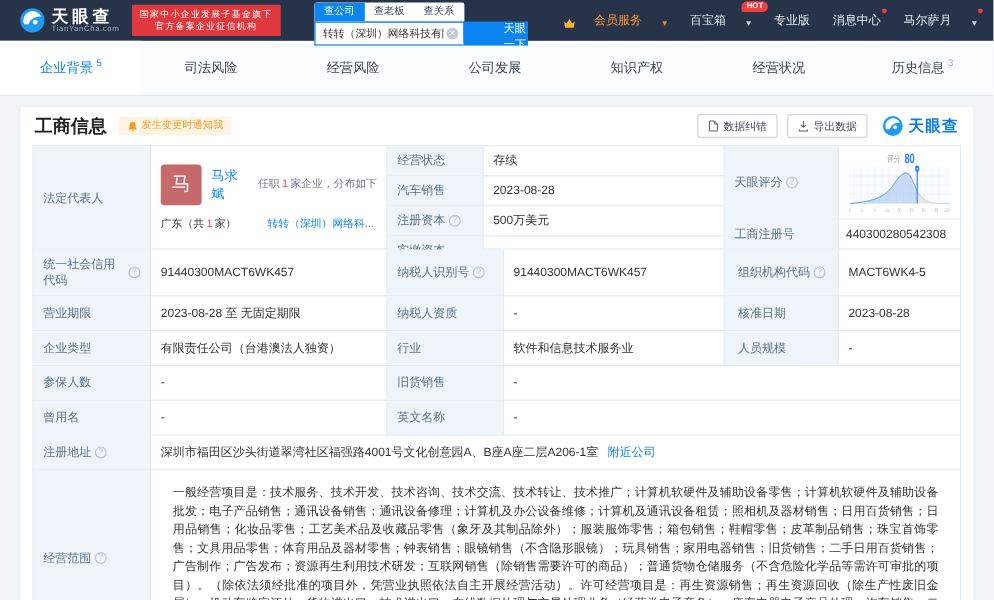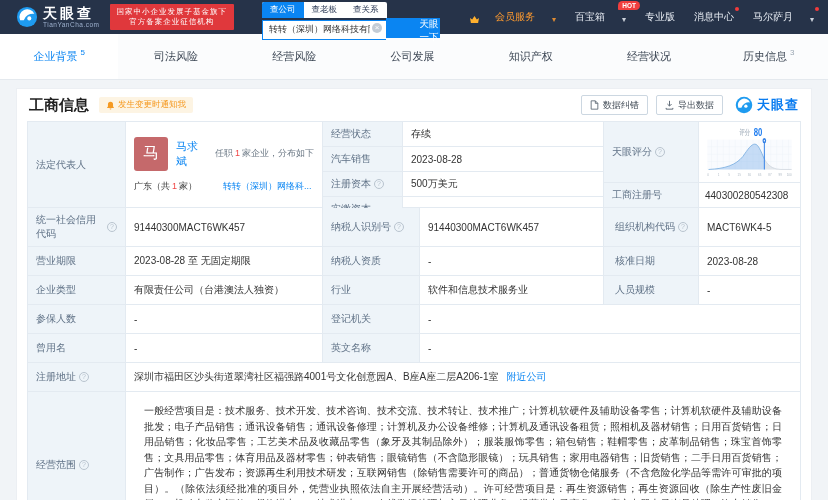--- a/index.html
+++ b/index.html
@@ -333,21 +333,21 @@
         <div class="cell val c2">有限责任公司（台港澳法人独资）</div>
         <div class="cell lbl c3">行业</div>
         <div class="cell val c4">软件和信息技术服务业</div>
         <div class="cell lbl c5">人员规模</div>
         <div class="cell val c6">-</div>
       </div>
 
       <div class="trow">
         <div class="cell lbl c1">参保人数</div>
         <div class="cell val c2">-</div>
-        <div class="cell lbl c3">登记机关</div>
+        <div class="cell lbl c3">旧货销售</div>
         <div class="cell val grow">-</div>
       </div>
 
       <div class="trow">
         <div class="cell lbl c1">曾用名</div>
         <div class="cell val c2">-</div>
         <div class="cell lbl c3">英文名称</div>
         <div class="cell val grow">-</div>
       </div>
 

